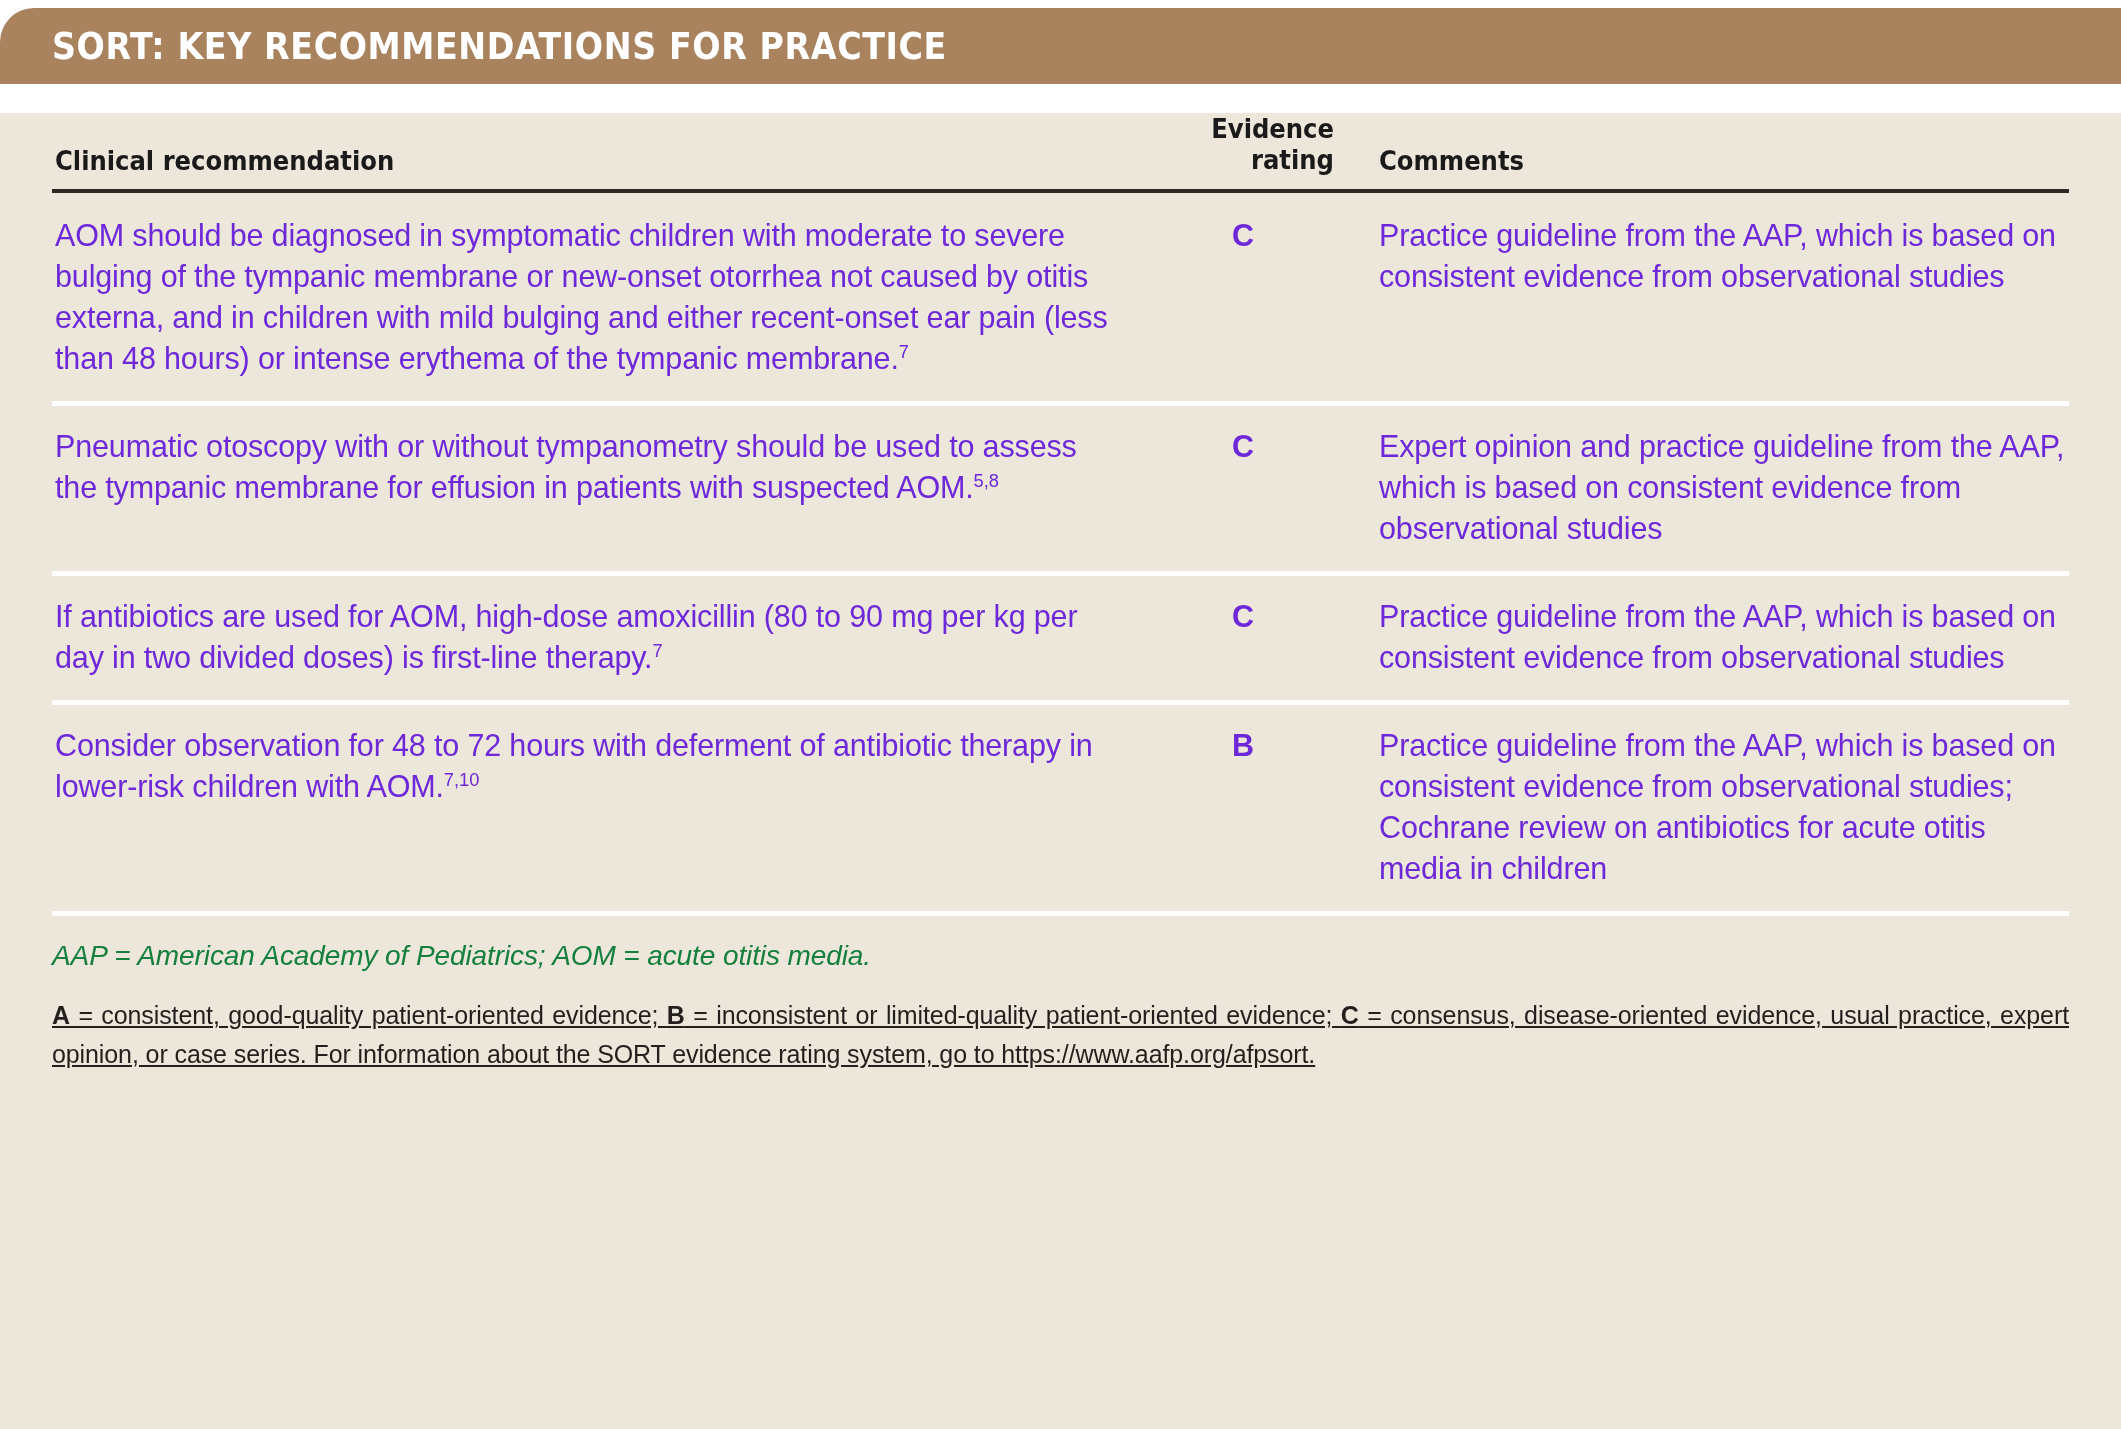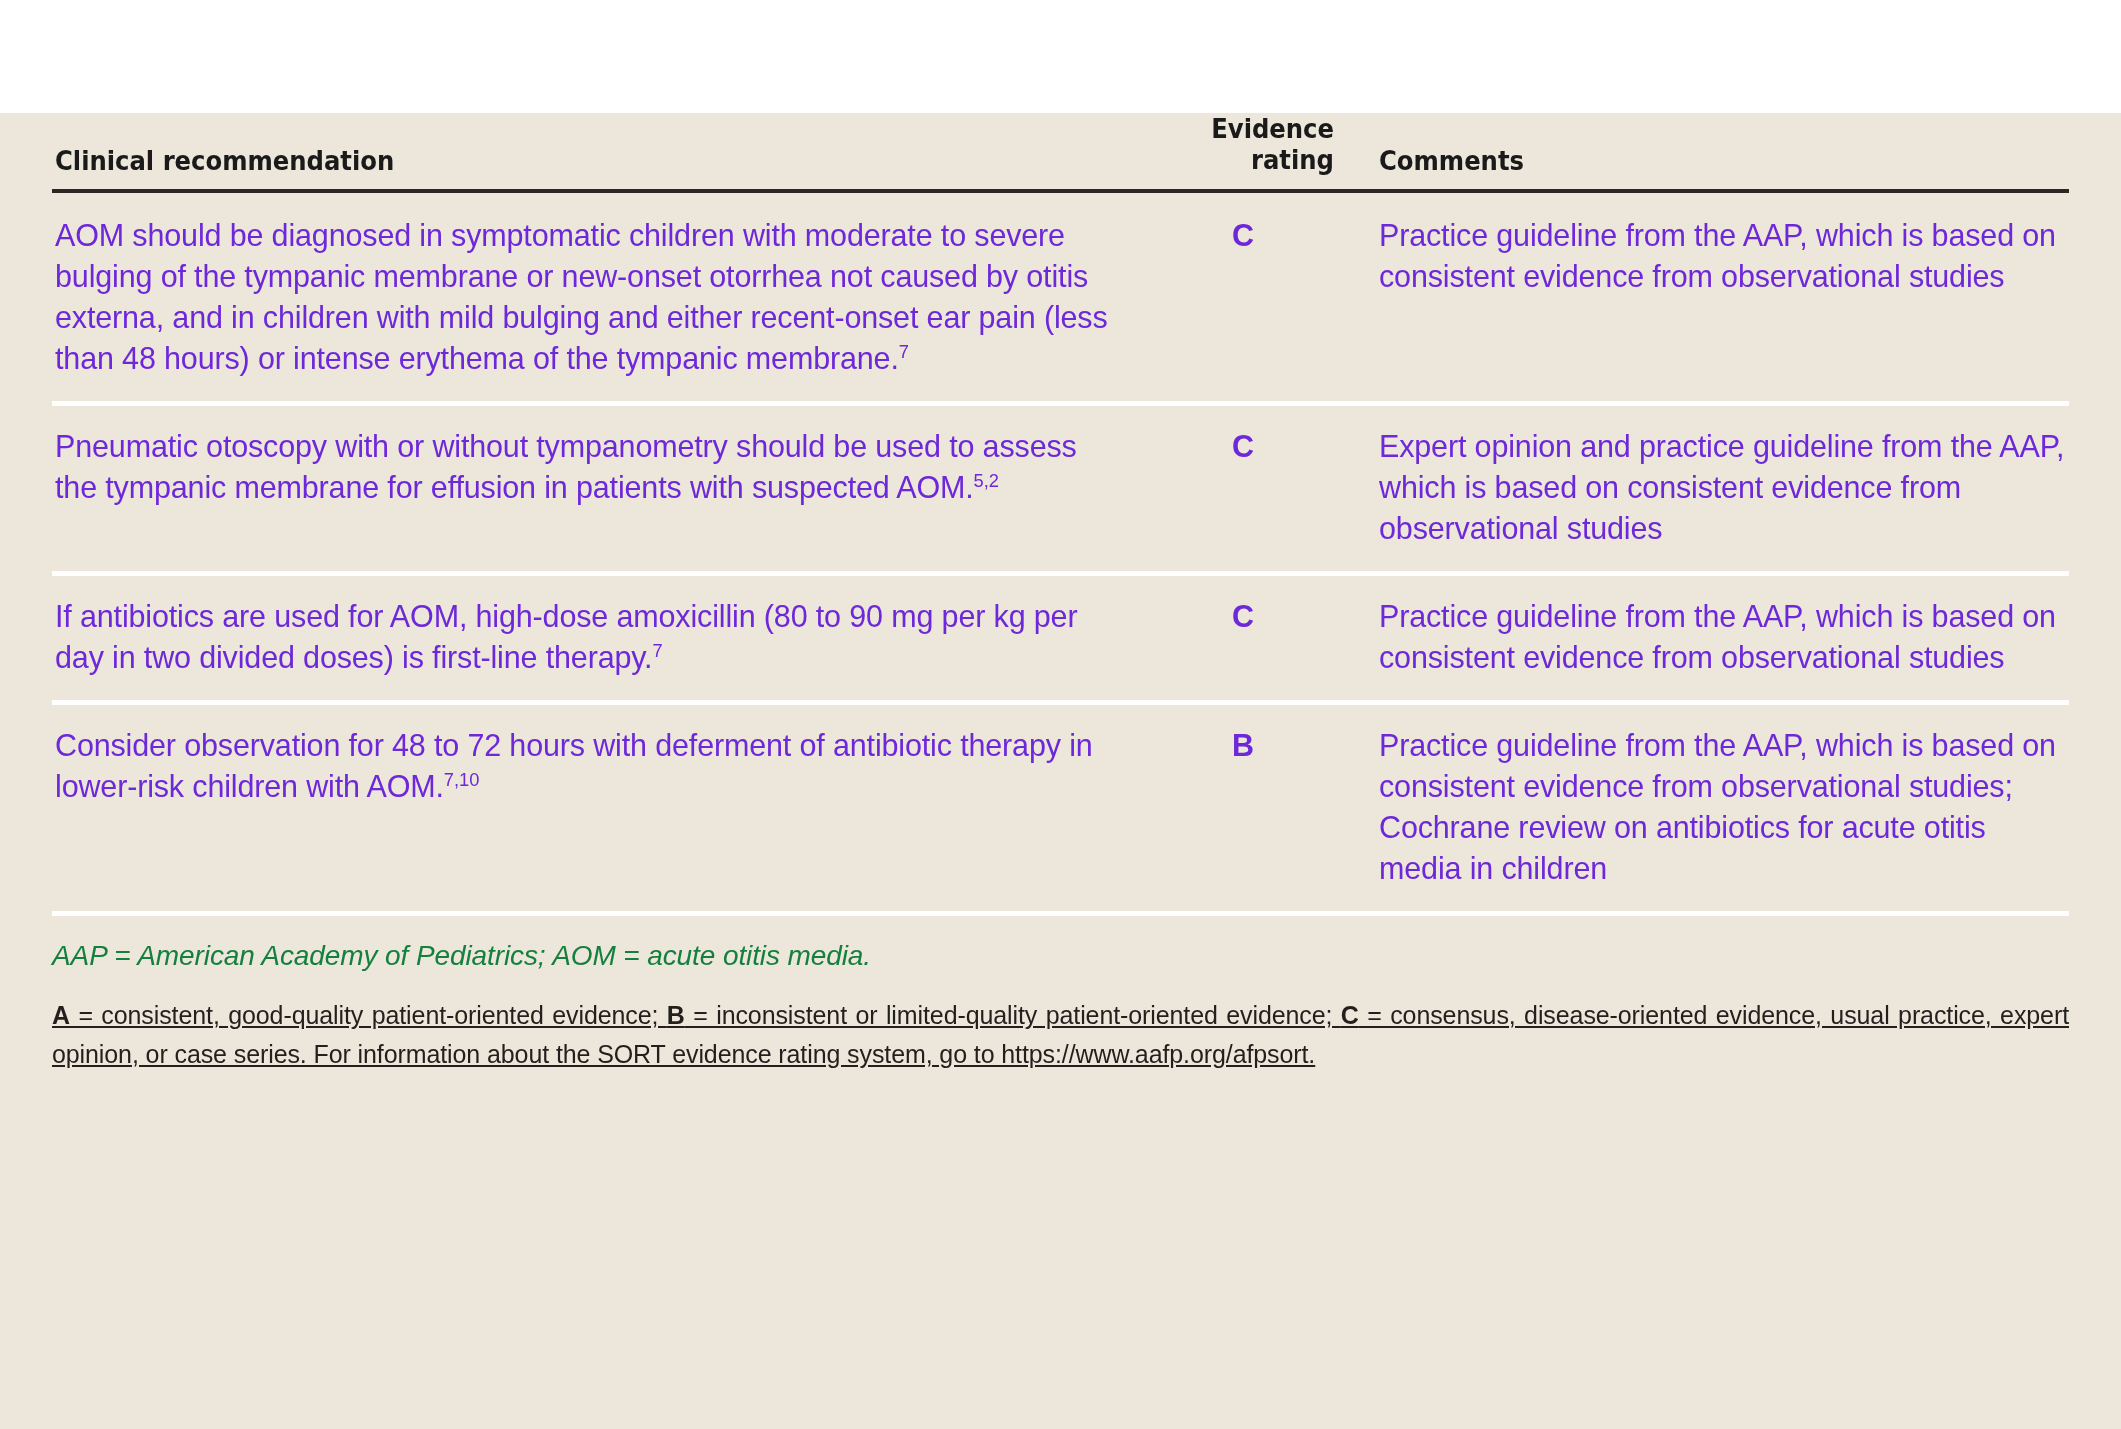--- a/index.html
+++ b/index.html
@@ -135,20 +135,23 @@
     letter-spacing: -0.1px;
     text-decoration: underline;
   }
   .fn-legend b { font-weight: bold; }
 </style>
 </head>
 <body>
 
 <div class="sort-table">
 
+  <div class="title-bar">
+    <div class="title-text">SORT: KEY RECOMMENDATIONS FOR PRACTICE</div>
+  </div>
 
   <div class="table-body">
 
     <table class="grid">
       <colgroup>
         <col class="c-rec">
         <col class="c-rating">
         <col class="c-comment">
       </colgroup>
       <thead>
@@ -163,21 +166,21 @@
       </thead>
       <tbody>
 
         <tr class="row-first">
           <td class="d-rec"><span>AOM should be diagnosed in symptomatic children with moderate to severe bulging of the tympanic membrane or new-onset otorrhea not caused by otitis externa, and in children with mild bulging and either recent-onset ear pain (less than 48 hours) or intense erythema of the tympanic membrane.</span><sup>7</sup></td>
           <td class="d-rating">C</td>
           <td class="d-comment">Practice guideline from the AAP, which is based on consistent evidence from observational studies</td>
         </tr>
 
         <tr>
-          <td class="d-rec"><span>Pneumatic otoscopy with or without tympanometry should be used to assess the tympanic membrane for effusion in patients with suspected AOM.</span><sup>5,2</sup></td>
+          <td class="d-rec"><span>Pneumatic otoscopy with or without tympanometry should be used to assess the tympanic membrane for effusion in patients with suspected AOM.</span><sup>5,8</sup></td>
           <td class="d-rating">C</td>
           <td class="d-comment">Expert opinion and practice guideline from the AAP, which is based on consistent evidence from observational studies</td>
         </tr>
 
         <tr>
           <td class="d-rec"><span>If antibiotics are used for AOM, high-dose amoxicillin (80 to 90 mg per kg per day in two divided doses) is first-line therapy.</span><sup>7</sup></td>
           <td class="d-rating">C</td>
           <td class="d-comment">Practice guideline from the AAP, which is based on consistent evidence from observational studies</td>
         </tr>
 

